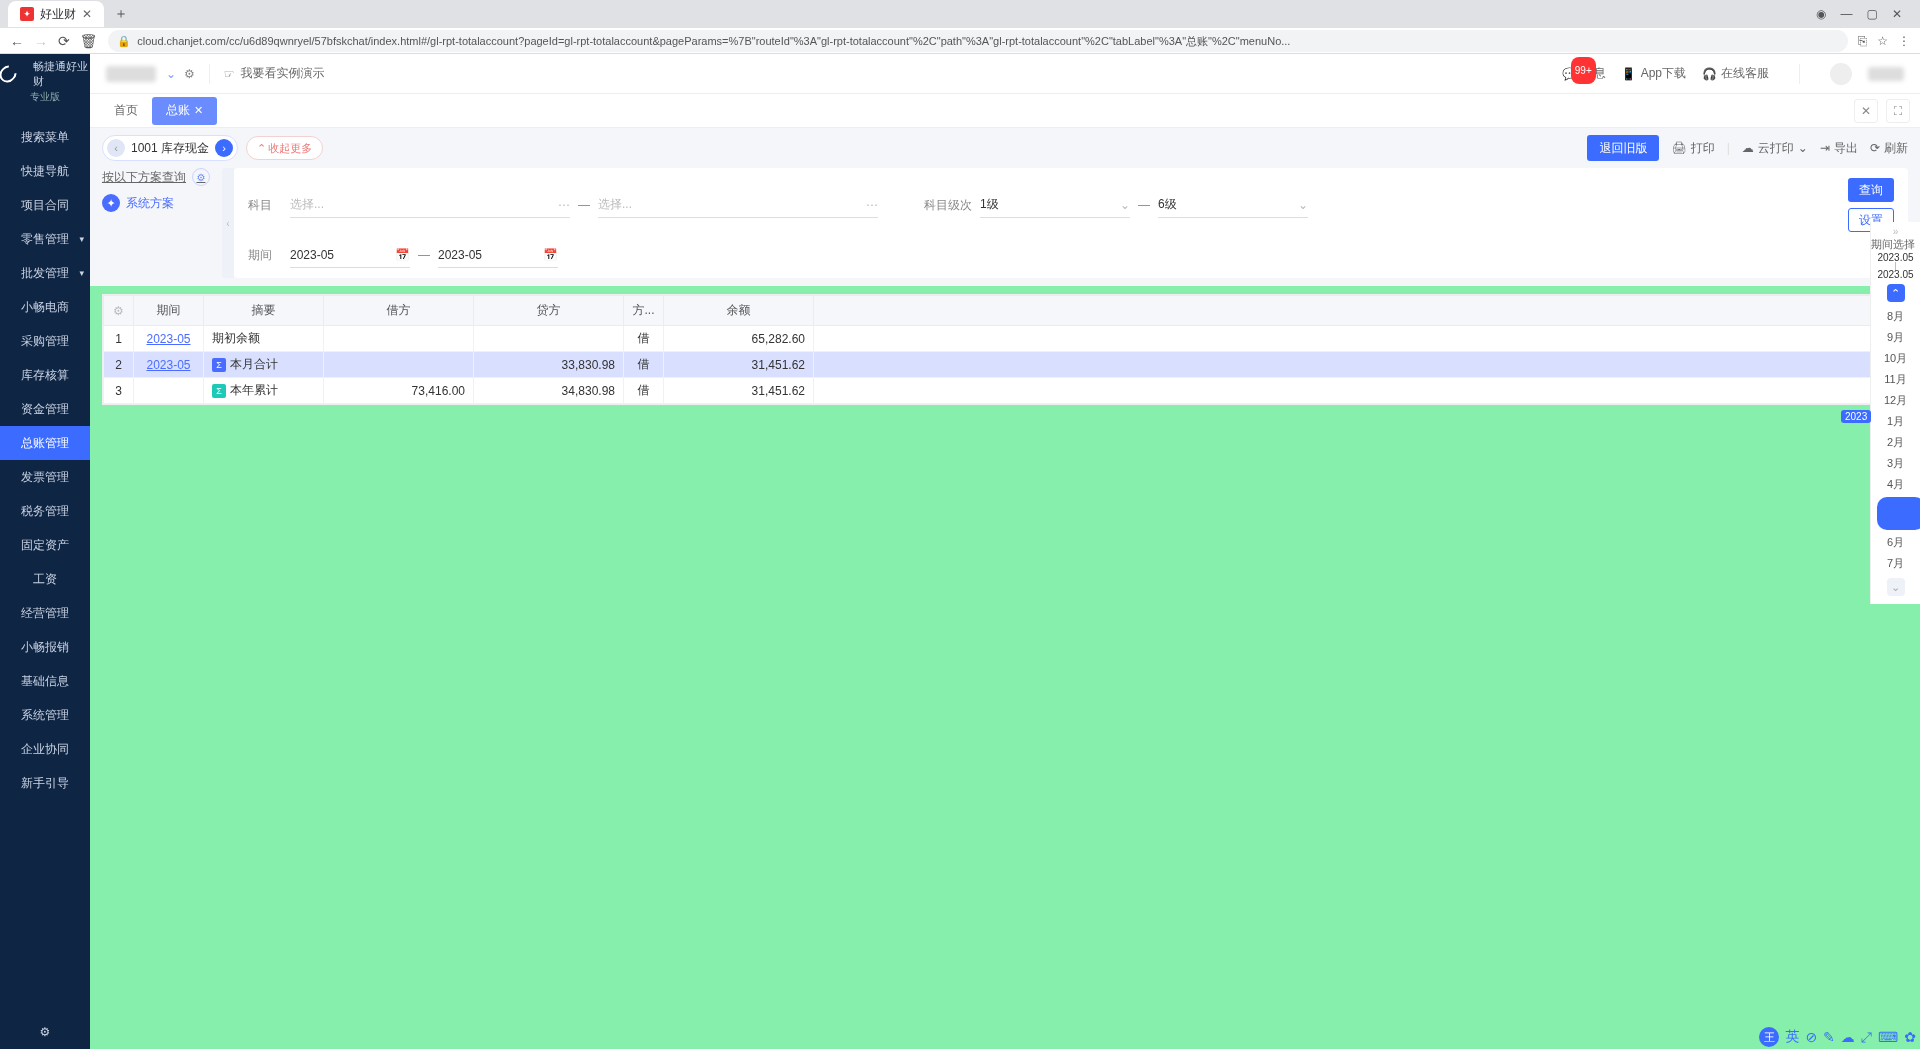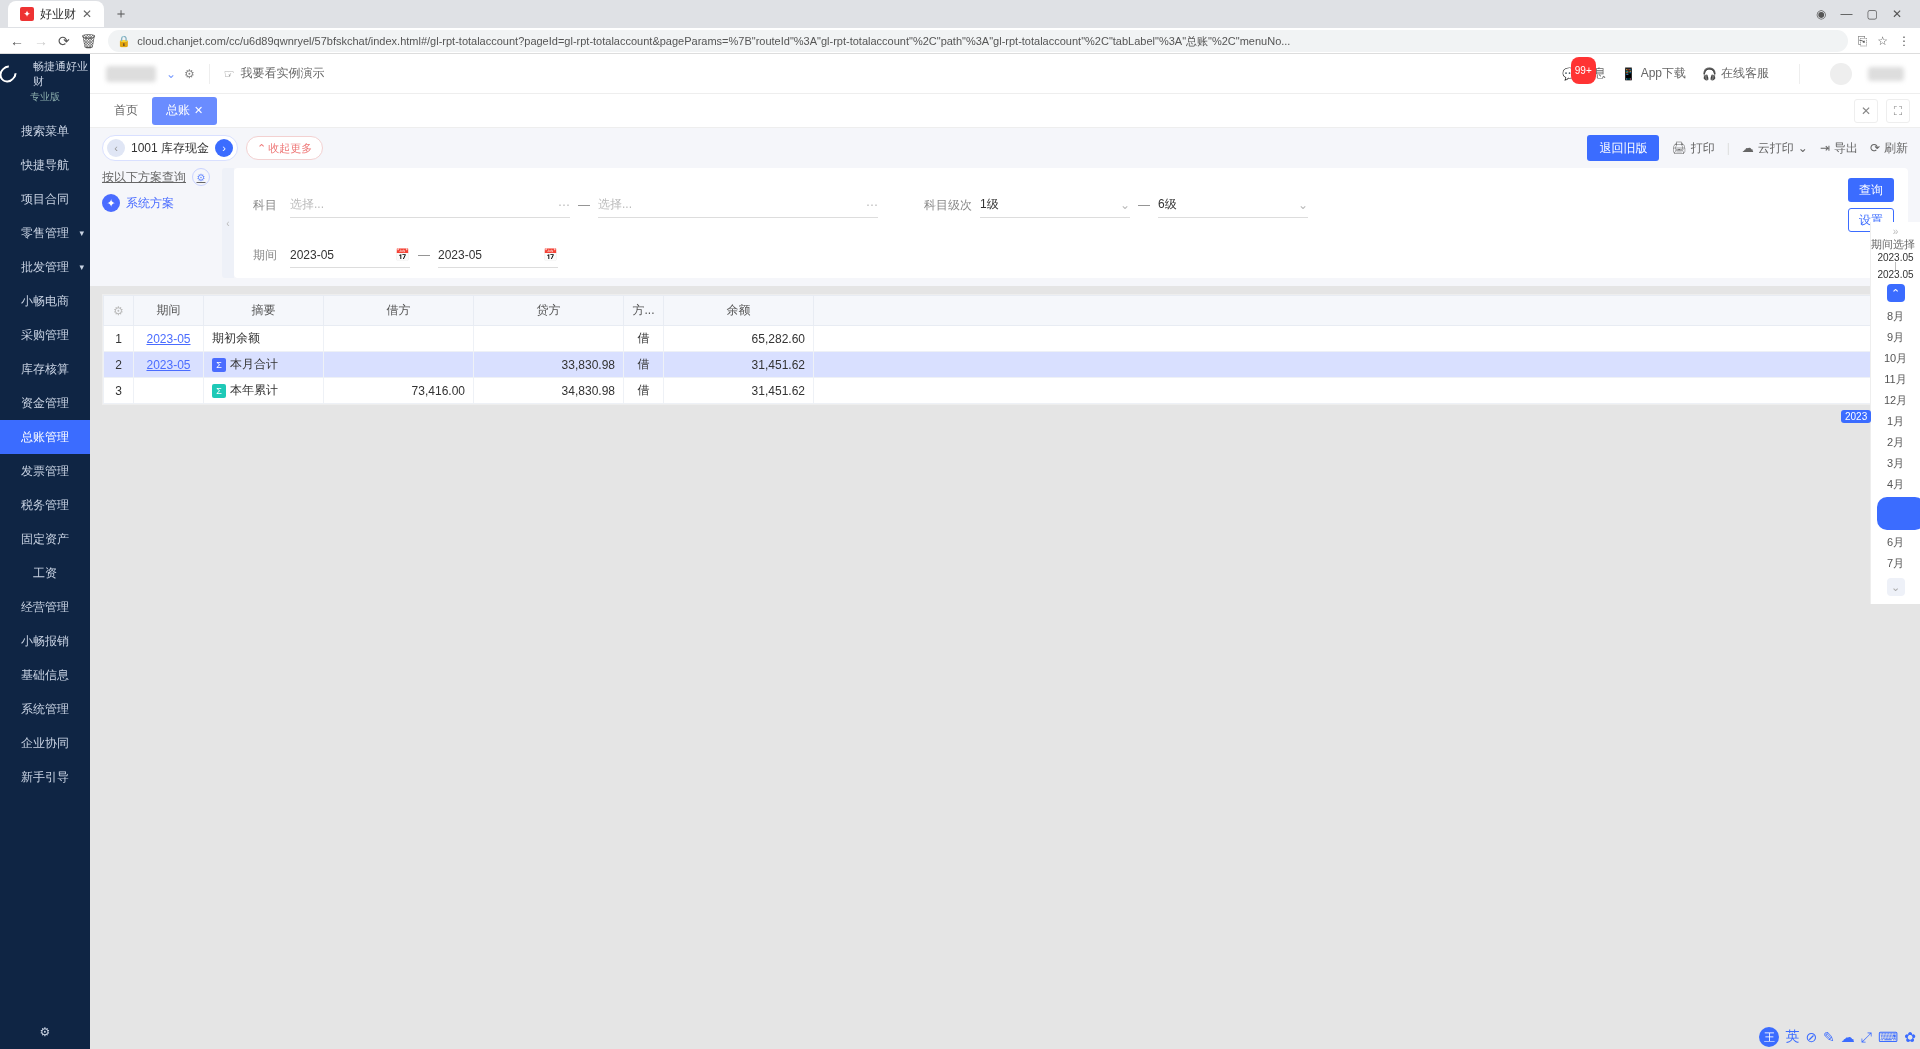--- a/index.html
+++ b/index.html
@@ -30,29 +30,29 @@
 .hdr-right { margin-left: auto; display: flex; align-items: center; gap: 16px; color: #666; }
 .hdr-item { display: flex; align-items: center; gap: 4px; position: relative; }
 .badge { position: absolute; top: -8px; left: 8px; background: #f33; color: #fff; font-size: 10px; padding: 8px 4px; border-radius: 8px; }
 .avatar { width: 22px; height: 22px; border-radius: 50%; background: #eee; }
 .name-blur { width: 36px; height: 14px; background: #ddd; filter: blur(2px); border-radius: 3px; }
 
 
 .sidebar { position: absolute; left: 0; top: 54px; bottom: 0; width: 90px; background: #0f2544; color: #c9d3e3; display: flex; flex-direction: column; }
 .brand { height: 40px; display: flex; align-items: center; justify-content: center; gap: 17px; font-size: 11px; }
 .brand-ico { width: 18px; height: 18px; border: 2px solid #fff; border-radius: 50%; border-top-color: transparent; transform: rotate(45deg); }
-.brand-ed { font-size: 10px; color: #8aa; text-align: center; margin-top: -4px; margin-bottom: 10px; }
+.brand-ed { font-size: 10px; color: #8aa; text-align: center; margin-top: -4px; margin-bottom: 16px; }
 .snav { flex: 1; overflow: auto; }
 .snav-item { height: 34px; display: flex; align-items: center; justify-content: center; font-size: 12px; position: relative; cursor: pointer; }
 .snav-item.active { background: #3b6cff; color: #fff; }
 .snav-caret { position: absolute; right: 6px; font-size: 9px; }
 .sgear { height: 34px; display: flex; align-items: center; justify-content: center; color: #c9d3e3; }
 
 
-.main { position: absolute; left: 90px; right: 0; top: 94px; bottom: 0; background: #e5e5e5; }
+.main { position: absolute; left: 90px; right: 0; top: 94px; bottom: 0; background: #86efac; }
 .tabs-row { height: 34px; background: #fff; display: flex; align-items: center; padding-left: 10px; border-bottom: 1px solid #eee; }
 .ptab { height: 28px; padding: 0 14px; display: flex; align-items: center; font-size: 12px; color: #666; cursor: pointer; gap: 4px; }
 .ptab.active { background: #6a8cff; color: #fff; border-radius: 3px; }
 .ptab-x { font-size: 11px; }
 .tabs-right { margin-left: auto; display: flex; gap: 8px; padding-right: 10px; color: #888; }
 .ico-btn { width: 24px; height: 24px; display: flex; align-items: center; justify-content: center; border: 1px solid #eee; border-radius: 3px; cursor: pointer; }
 
 
 .toolbar { height: 40px; display: flex; align-items: center; padding: 0 12px; gap: 8px; background: #f5f6fa; }
 .pill { height: 26px; border: 1px solid #d9e0ff; border-radius: 14px; display: flex; align-items: center; padding: 0 4px 0 4px; gap: 6px; background: #fff; }
@@ -68,21 +68,21 @@
 
 .filter-area { display: flex; background: #f5f6fa; padding: 0 12px 8px; gap: 8px; }
 .filter-left { width: 124px; }
 .filter-left-title { display: flex; align-items: center; gap: 6px; font-size: 12px; color: #666; margin-bottom: 8px; text-decoration: underline; }
 .gear-circle { width: 18px; height: 18px; border-radius: 50%; border: 1px solid #c9d3ff; color: #6a8cff; display: flex; align-items: center; justify-content: center; font-size: 10px; }
 .sys-plan { display: flex; align-items: center; gap: 6px; color: #4a6cff; font-size: 12px; }
 .plan-ico { width: 18px; height: 18px; background: #4a6cff; border-radius: 50%; color: #fff; display: flex; align-items: center; justify-content: center; font-size: 11px; }
 .filter-main { flex: 1; background: #fff; border-radius: 4px; padding: 10px 14px; display: flex; flex-direction: column; gap: 10px; position: relative; }
 .collapse-handle { position: absolute; left: -12px; top: 0; bottom: 0; width: 12px; background: #eef1f8; display: flex; align-items: center; justify-content: center; color: #bbb; font-size: 10px; border-radius: 3px 0 0 3px; cursor: pointer; }
 .frow { display: flex; align-items: center; gap: 8px; }
-.flabel { font-size: 12px; color: #888; width: 34px; text-align: center; }
+.flabel { font-size: 12px; color: #888; width: 34px; text-align: left; }
 .fselect { height: 26px; border-bottom: 1px solid #ddd; min-width: 280px; display: flex; align-items: center; color: #bbb; position: relative; }
 .fselect .dots { margin-left: auto; color: #bbb; }
 .fdash { color: #888; }
 .fdate { width: 120px; border-bottom: 1px solid #ddd; height: 26px; display: flex; align-items: center; justify-content: space-between; }
 .cal-ico { color: #6a8cff; }
 .lvl-sel { width: 150px; border-bottom: 1px solid #ddd; height: 26px; display: flex; align-items: center; justify-content: space-between; }
 .lvl-caret { color: #bbb; }
 .filter-btns { display: flex; flex-direction: column; gap: 6px; }
 .btn-query { background: #3b6cff; color: #fff; height: 24px; width: 46px; border-radius: 3px; display: flex; align-items: center; justify-content: center; font-size: 12px; cursor: pointer; }
 .btn-set { border: 1px solid #3b6cff; color: #3b6cff; height: 24px; width: 46px; border-radius: 3px; display: flex; align-items: center; justify-content: center; font-size: 12px; cursor: pointer; background: #fff; }

